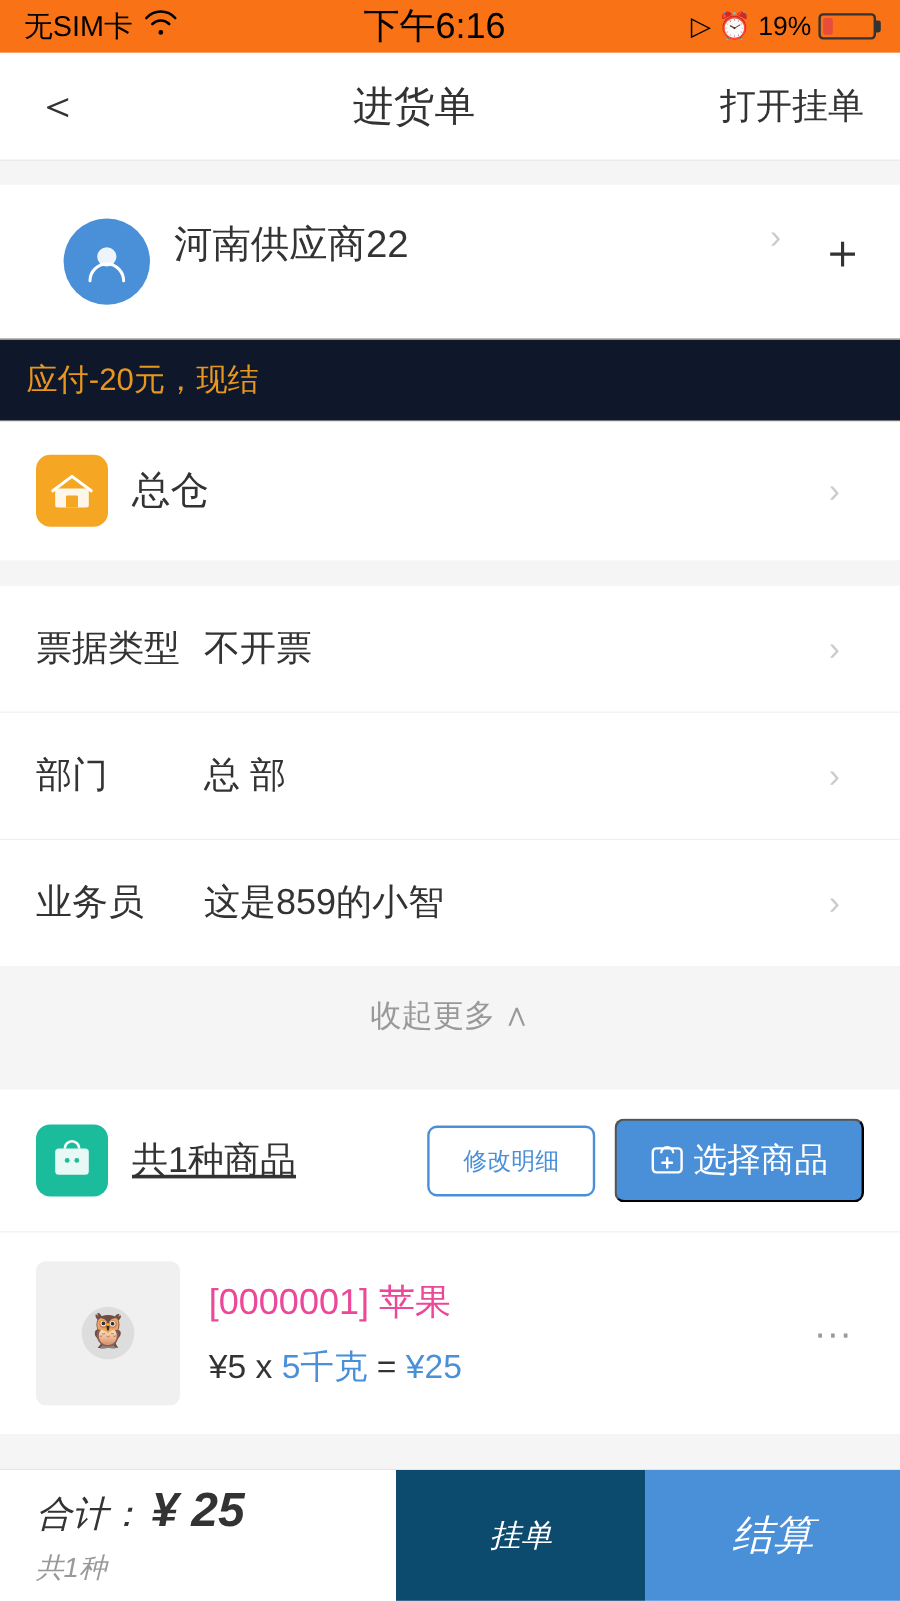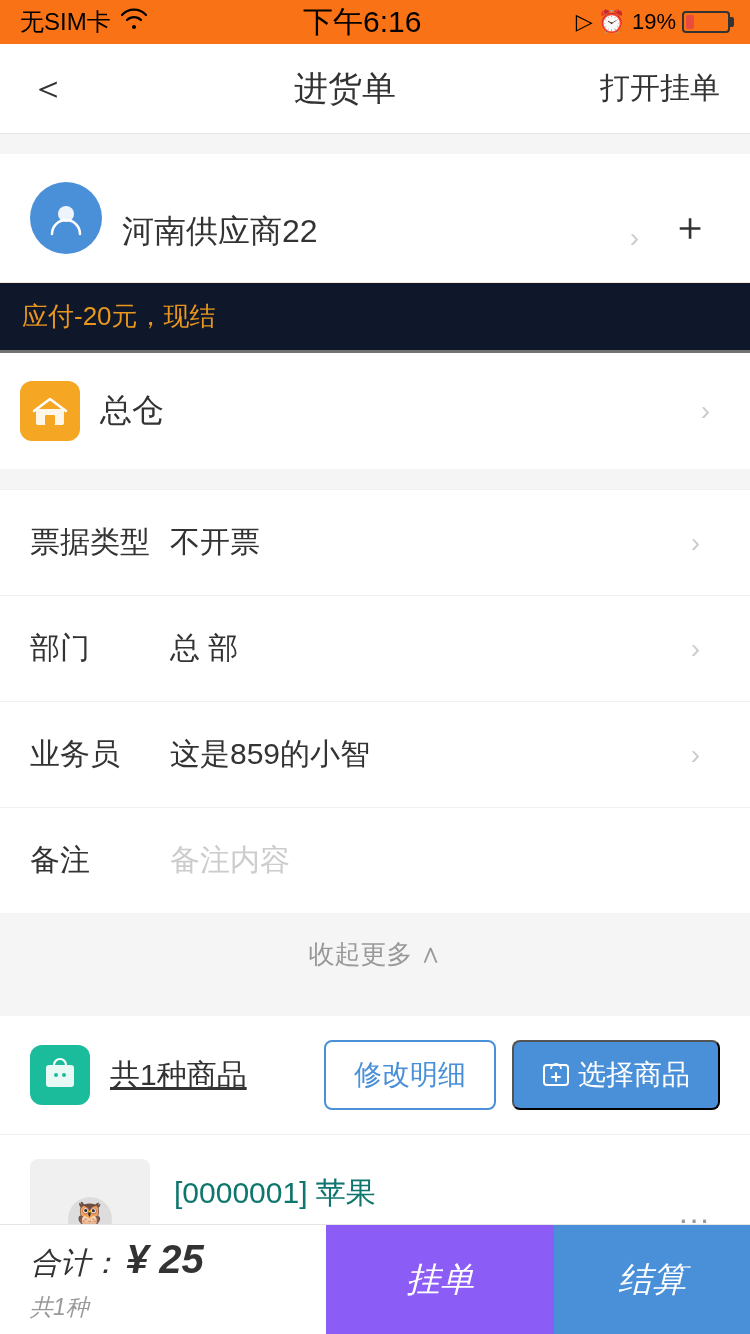--- a/index.html
+++ b/index.html
@@ -91,24 +91,25 @@
 
     
     .section {
       background: #fff;
       margin-bottom: 0;
     }
 
     
     .supplier-row {
       display: flex;
-      align-items: flex-end;
-      padding: 28px 30px;
+      align-items: flex-start;
+      padding: 28px 18px;
       background: #fff;
       border-bottom: none;
+      margin-left: 35px;
     }
     .supplier-avatar {
       width: 72px;
       height: 72px;
       border-radius: 50%;
       background: #4a90d9;
       display: flex;
       align-items: center;
       justify-content: center;
       margin-right: 20px;
@@ -134,23 +135,23 @@
       padding: 16px 22px;
       font-size: 26px;
       color: #e8961e;
       border-top: 1px solid #f0e8d4;
     }
 
     
     .warehouse-row {
       display: flex;
       align-items: center;
-      padding: 28px 20px;
-      background: #fff;
-      border-top: 3px solid #737373;
+      padding: 28px 30px;
+      background: #fff;
+      border-top: 1px solid #737373;
     }
     .warehouse-icon {
       width: 60px;
       height: 60px;
       border-radius: 12px;
       background: #f5a623;
       display: flex;
       align-items: center;
       justify-content: center;
       margin-right: 20px;
@@ -219,21 +220,21 @@
       font-size: 30px;
       color: #333;
       text-decoration: underline;
     }
     .btn-outline {
       border: 2px solid #4a90d9;
       color: #4a90d9;
       background: #fff;
       padding: 14px 28px;
       border-radius: 8px;
-      font-size: 28px;
+      font-size: 20px;
       margin-right: 16px;
       cursor: pointer;
     }
     .btn-primary {
       background: #4a90d9;
       color: #fff;
       padding: 14px 28px;
       border-radius: 8px;
       font-size: 28px;
       cursor: pointer;
@@ -259,21 +260,21 @@
       display: flex;
       align-items: center;
       justify-content: center;
       flex-shrink: 0;
     }
     .product-info {
       flex: 1;
     }
     .product-name {
       font-size: 30px;
-      color: #0f766e;
+      color: #ec4899;
       margin-bottom: 14px;
     }
     .product-price {
       font-size: 28px;
       color: #333;
     }
     .price-highlight { color: #4a90d9; }
     .product-menu {
       color: #999;
       font-size: 32px;
@@ -311,31 +312,31 @@
       font-size: 40px;
       font-weight: bold;
       color: #333;
     }
     .total-sub {
       font-size: 23px;
       color: #999;
       margin-top: 8px;
     }
     .btn-hang {
-      width: 228px;
-      background: #8b5cf6;
+      width: 208px;
+      background: #0c4a6e;
       color: #fff;
-      font-size: 34px;
+      font-size: 26px;
       display: flex;
       align-items: center;
       justify-content: center;
       cursor: pointer;
     }
     .btn-checkout {
-      width: 196px;
+      width: 212px;
       background: #4a90d9;
       color: #fff;
       font-size: 34px;
       display: flex;
       align-items: center;
       justify-content: center;
       cursor: pointer;
     }
 
     .divider-v {
@@ -425,24 +426,20 @@
     <span class="form-value">总 部</span>
     <span class="chevron-right">›</span>
   </div>
 
   <div class="form-row">
     <span class="form-label">业务员</span>
     <span class="form-value">这是859的小智</span>
     <span class="chevron-right">›</span>
   </div>
 
-  <div class="form-row">
-    <span class="form-label">备注</span>
-    <span class="form-value placeholder">备注内容</span>
-  </div>
 </div>
 
 <div class="collapse-bar">
   <span>收起更多 ∧</span>
 </div>
 
 <div class="product-header">
   <div class="product-icon">
     <svg width="36" height="36" viewBox="0 0 36 36" fill="none">
       <rect x="4" y="8" width="28" height="22" rx="3" fill="#fff" opacity="0.9"></rect>

